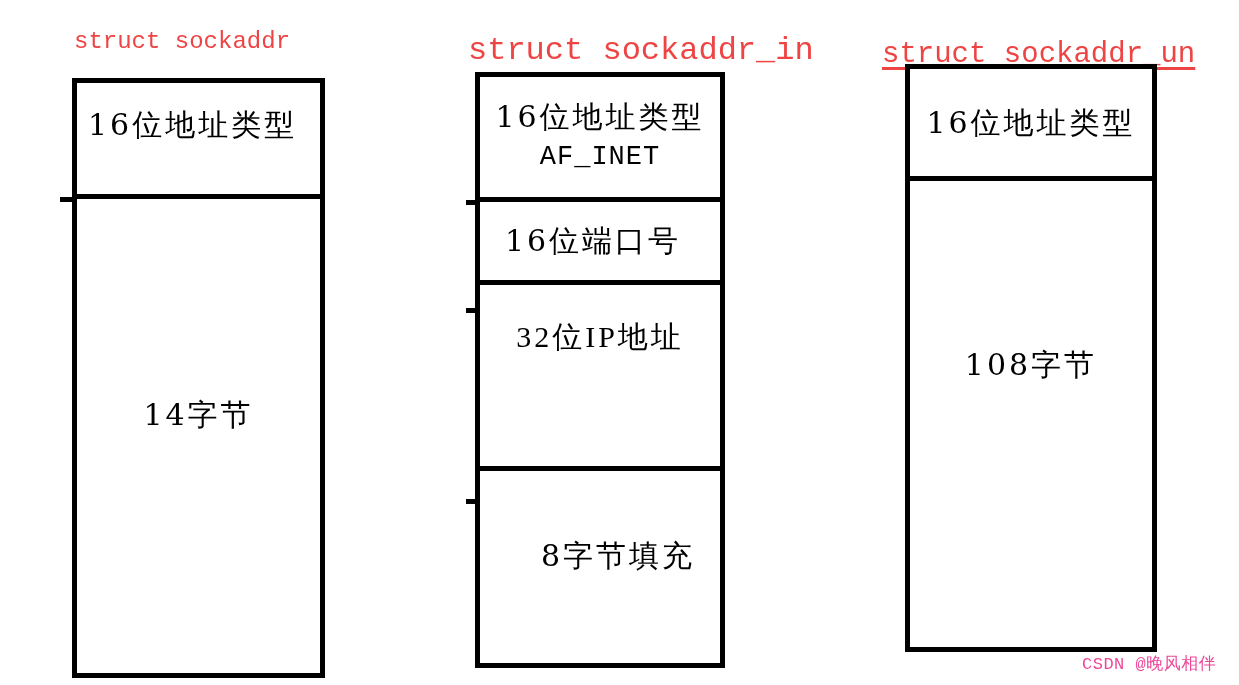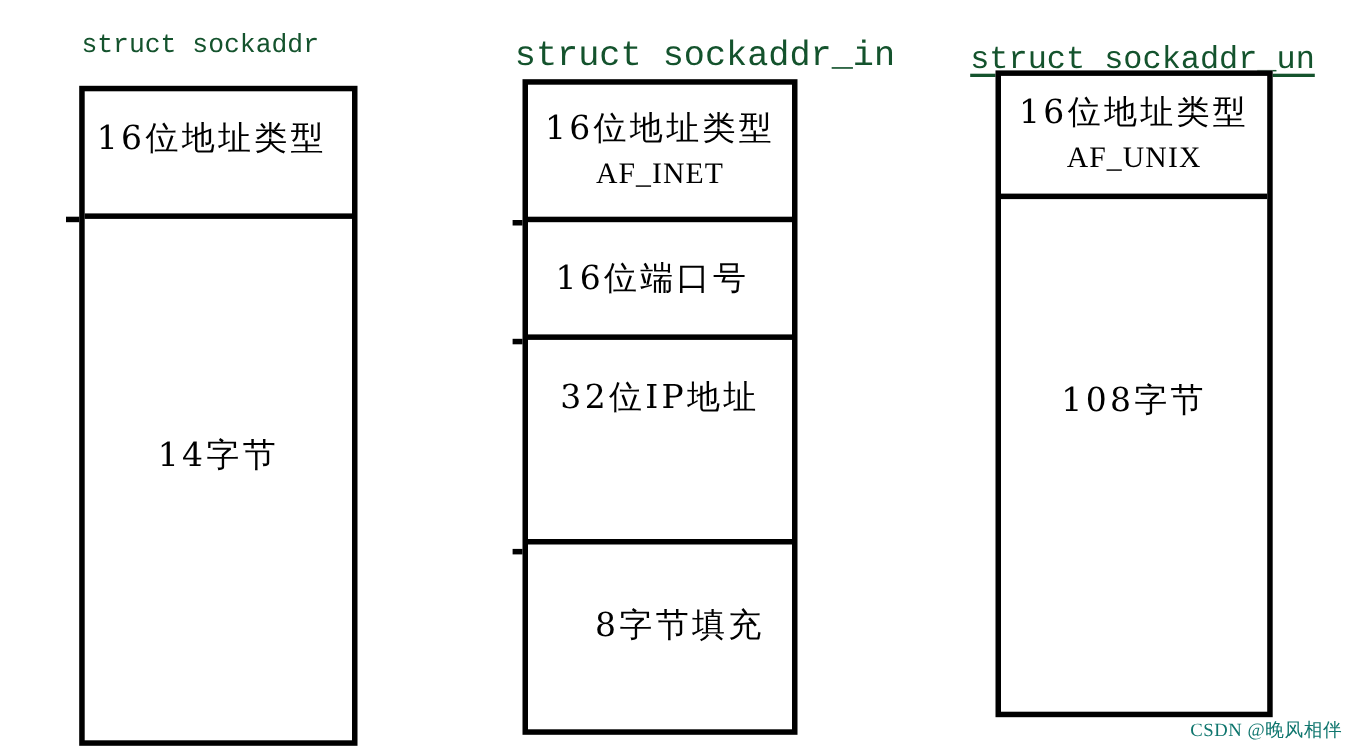--- a/index.html
+++ b/index.html
@@ -8,21 +8,21 @@
     background: #ffffff;
     position: relative;
     overflow: hidden;
     font-family: "DejaVu Serif", "Liberation Serif", serif;
   }
   .canvas { position: absolute; inset: 0; }
 
   .title {
     position: absolute;
     font-family: "Liberation Mono", "DejaVu Sans Mono", monospace;
-    color: #14532d;
+    color: #ef4444;
     white-space: nowrap;
     font-weight: 500;
   }
   .t1 { left: 74px;  top: 28px; font-size: 24px; }
   .t2 { left: 468px; top: 32px; font-size: 32px; }
   .t3 { left: 882px; top: 26px; font-size: 29px;
         text-decoration: underline; text-decoration-thickness: 3px;
         text-underline-offset: 5px; margin-top: 12px; }
 
   .box {
@@ -48,52 +48,52 @@
     box-sizing: border-box;
   }
   .cell .block {
     display: flex;
     flex-direction: column;
     align-items: center;
   }
   .cell .block.left { align-items: flex-start; }
   .line { display: block; white-space: nowrap; }
   .code-line {
-    font-family: Liberation Serif, serif;
+    font-family: Liberation Mono, monospace;
     font-size: 27px;
     letter-spacing: 1px;
   }
 
   
   .c1a { height: 116px; border-bottom: 5px solid #000;
          align-items: flex-start; padding: 0 0 26px 11px; }
   .c1b { flex: 1; padding-bottom: 42px; line-height: 40px; }
 
   
   .c2a { height: 125px; border-bottom: 5px solid #000; line-height: 40px; }
-  .c2b { height: 107px; border-bottom: 5px solid #000; padding-right: 14px; }
-  .c2c { height: 186px; border-bottom: 5px solid #000; padding-bottom: 76px; }
+  .c2b { height: 83px; border-bottom: 5px solid #000; padding-right: 14px; }
+  .c2c { height: 186px; border-bottom: 5px solid #000; padding-bottom: 76px; font-family: Liberation Serif, serif; }
   .c2d { flex: 1; padding-bottom: 21px; margin-left: 36px; }
 
   
   .c3a { height: 112px; border-bottom: 5px solid #000; line-height: 40px; }
   .c3b { flex: 1; padding-bottom: 98px; line-height: 44px; }
 
   .tick { position: absolute; background: #000; }
   .k1 { left: 60px;  top: 197px; width: 12px; height: 5px; }
   .k2 { left: 466px; top: 200px; width: 9px;  height: 5px; }
   .k3 { left: 466px; top: 308px; width: 9px;  height: 5px; }
   .k4 { left: 466px; top: 499px; width: 9px;  height: 5px; }
 
   .watermark {
     position: absolute;
     left: 1082px; top: 652px;
-    font-family: Liberation Serif, serif;
+    font-family: Liberation Mono, monospace;
     font-size: 17px;
-    color: #0f766e;
+    color: #ec4899;
     letter-spacing: 0.5px;
     white-space: nowrap;
   }
 </style>
 </head>
 <body>
 
 <div class="canvas">
 
   <div class="title t1">struct sockaddr</div>
@@ -129,21 +129,20 @@
   </div>
   <div class="tick k2"></div>
   <div class="tick k3"></div>
   <div class="tick k4"></div>
 
   <div class="title t3">struct sockaddr_un</div>
   <div class="box b3">
     <div class="cell c3a">
       <div class="block">
         <span class="line">16位地址类型</span>
-        <span class="line code-line">AF_UNIX</span>
       </div>
     </div>
     <div class="cell c3b">
       <div class="block left">
         <span class="line">108字节</span>
       </div>
     </div>
   </div>
 
   <div class="watermark">CSDN @晚风相伴</div>

